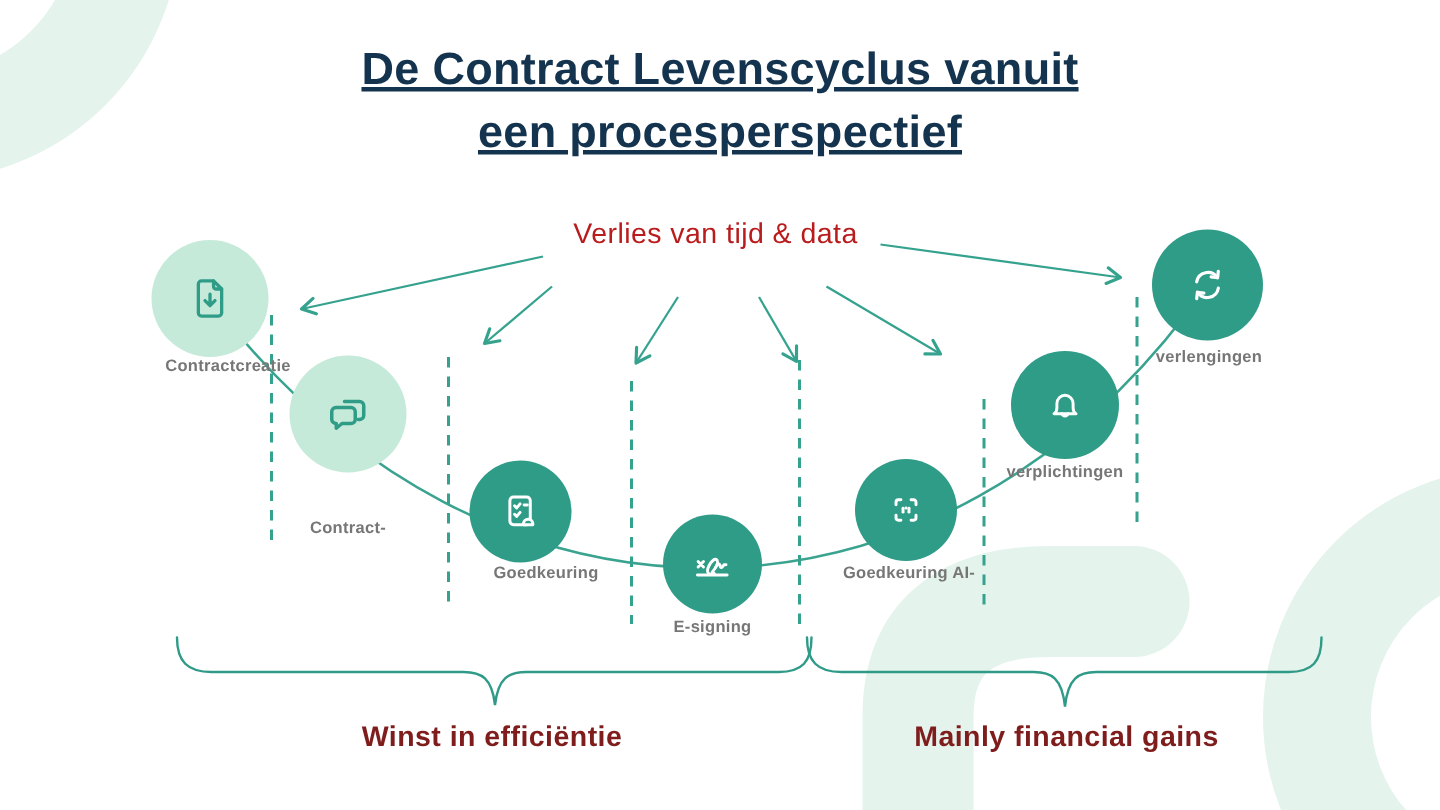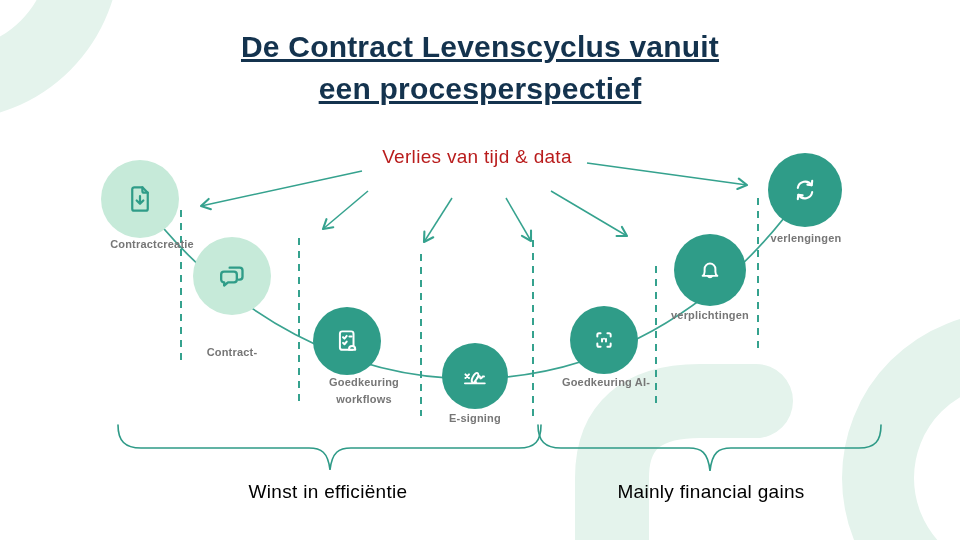--- a/index.html
+++ b/index.html
@@ -2,21 +2,21 @@
 <html><head>
 <meta charset="utf-8">
 <style>
   html,body{margin:0;padding:0;}
   body{width:960px;height:540px;background:#ffffff;font-family:"Liberation Sans",sans-serif;overflow:hidden;}
   .canvas{position:relative;width:960px;height:540px;background:#ffffff;overflow:hidden;}
   svg.layer{position:absolute;left:0;top:0;}
   .title{position:absolute;left:0;top:26px;width:960px;text-align:center;color:#14334e;font-weight:bold;font-size:30px;line-height:42px;letter-spacing:.2px;}
   .title span{display:block;text-decoration:underline;}
   .loss-label{position:absolute;left:277px;top:146px;width:400px;text-align:center;color:#b91c1c;font-size:19px;font-weight:500;letter-spacing:.3px;}
-  .brace-label{position:absolute;width:300px;text-align:center;color:#000000;font-size:19px;font-weight:400;letter-spacing:.3px;}
+  .brace-label{position:absolute;width:300px;text-align:center;color:#7f1d1d;font-size:19px;font-weight:700;letter-spacing:.3px;}
   .brace-label.left{left:178px;top:481px;}
   .brace-label.right{left:561px;top:481px;}
   .step{position:absolute;border-radius:50%;display:flex;align-items:center;justify-content:center;}
   .step.light{background:#c6ead9;}
   .step.teal{background:#2f9c88;}
   .step-label{position:absolute;text-align:center;color:#767676;font-size:11px;font-weight:bold;line-height:17px;letter-spacing:.2px;}
   .step-label span{display:block;}
 </style>
 </head>
 <body>
@@ -132,21 +132,20 @@
   </div>
 
   <div class="step-label" style="left:72px;top:236px;width:160px;">
     <span>Contractcreatie</span>
   </div>
   <div class="step-label" style="left:152px;top:311px;width:160px;margin-top:33px;">
     <span>Contract-</span>
   </div>
   <div class="step-label" style="left:284px;top:374px;width:160px;">
     <span>Goedkeuring</span>
-    <span>workflows</span>
   </div>
   <div class="step-label" style="left:395px;top:410px;width:160px;">
     <span>E-signing</span>
   </div>
   <div class="step-label" style="left:516px;top:374px;width:180px;">
     <span>Goedkeuring AI-</span>
   </div>
   <div class="step-label" style="left:630px;top:307px;width:160px;">
     <span>verplichtingen</span>
   </div>

